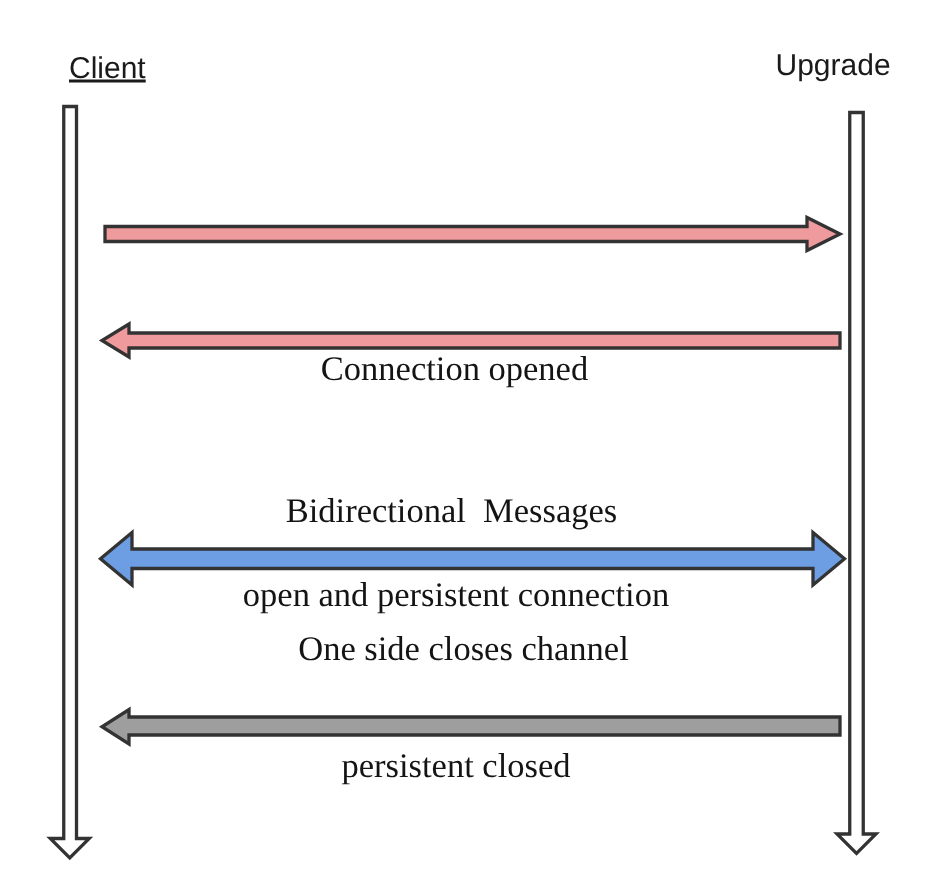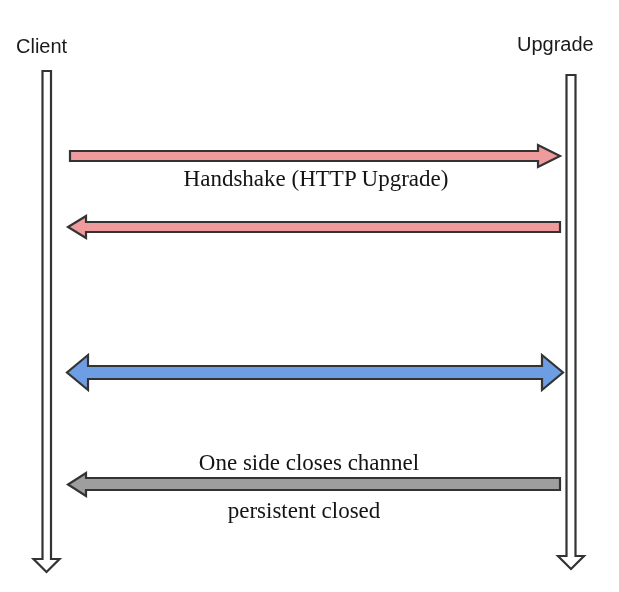--- a/index.html
+++ b/index.html
@@ -22,36 +22,36 @@
     stroke-linejoin: miter;
   }
   .lifeline { fill: #ffffff; }
   .actor-label {
     position: absolute;
     font-family: "Liberation Sans", sans-serif;
     font-size: 20px;
     color: #1a1a1a;
     white-space: pre;
   }
-  .actor-label.client { left: 16px; top: 35px; }
+  .actor-label.client { left: 46px; top: 35px; text-decoration: underline; }
   .actor-label.server { left: 517px; top: 33px; }
   .msg {
     position: absolute;
     transform: translateX(-50%);
     font-family: "Liberation Serif", serif;
     font-size: 23px;
     line-height: 27px;
     color: #141414;
     white-space: pre;
   }
   .msg.handshake        { left: 316px; top: 165px; }
   .msg.conn-opened      { left: 303px; top: 232px; }
   .msg.bidi-above       { left: 301px; top: 327px; }
   .msg.bidi-below       { left: 304px; top: 383px; }
-  .msg.close-above      { left: 309px; top: 449px; }
+  .msg.close-above      { left: 309px; top: 419px; }
   .msg.close-below      { left: 304px; top: 497px; }
 </style>
 </head>
 <body>
 
 <div class="stage">
 
   <div class="actor-label client">Client</div>
 
   <div class="actor-label server">Upgrade</div>
@@ -64,22 +64,24 @@
 
     <path d="M70,151 H538 V145 L560,156 L538,167 V161 H70 Z" fill="#ef9a9c"></path>
 
     <path d="M560,222 H86 V216 L68,227 L86,238 V232 H560 Z" fill="#ef9a9c"></path>
 
     <path d="M88,366 H542 V355 L563,372.5 L542,390 V379 H88 V390 L67,372.5 L88,355 Z" fill="#6d9ee4"></path>
 
     <path d="M560,478 H86 V473 L68,484.5 L86,496 V490 H560 Z" fill="#9e9e9e"></path>
   </svg>
 
-  <div class="msg handshake">Handshake (HTTP Upgrade)</div>
 
+  <div class="msg conn-opened">Connection opened</div>
 
+  <div class="msg bidi-above">Bidirectional  Messages</div>
 
+  <div class="msg bidi-below">open and persistent connection</div>
 
   <div class="msg close-above">One side closes channel</div>
 
   <div class="msg close-below">persistent closed</div>
 
 </div>
 
 </body></html>

